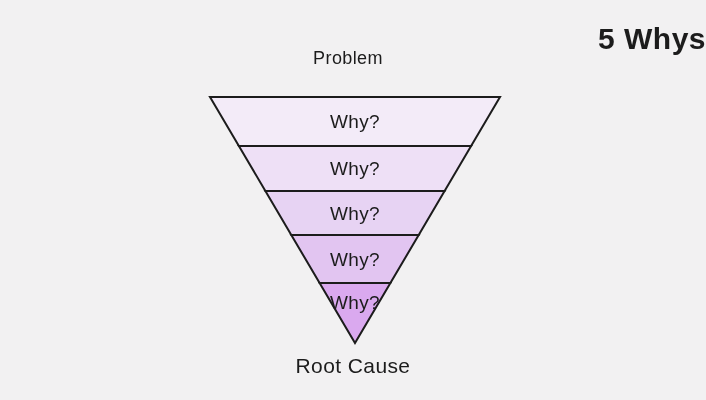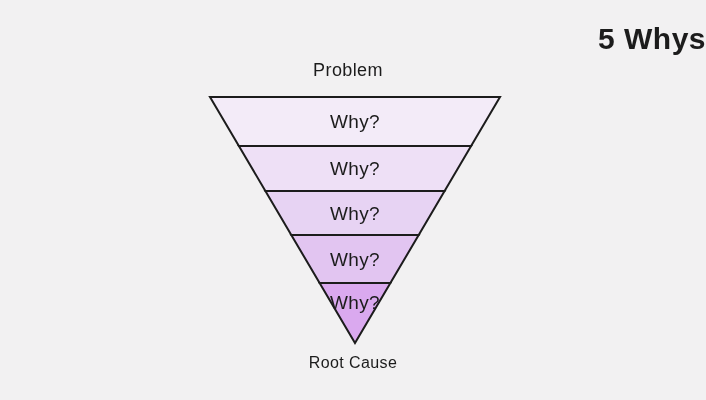--- a/index.html
+++ b/index.html
@@ -18,35 +18,35 @@
     top: 22px;
     left: 0;
     width: 706px;
     text-align: right;
     font-size: 30px;
     font-weight: 700;
     letter-spacing: 0.5px;
   }
   .subtitle {
     position: absolute;
-    top: 60px;
+    top: 48px;
     left: 0;
     width: 696px;
     text-align: center;
     font-size: 18px;
     font-weight: 400;
     letter-spacing: 0.4px;
   }
   .bottom-label {
     position: absolute;
     top: 354px;
     left: 0;
     width: 706px;
     text-align: center;
-    font-size: 16px;
+    font-size: 21px;
     font-weight: 400;
     letter-spacing: 0.4px;
   }
   .funnel-svg {
     position: absolute;
     top: 0;
     left: 0;
   }
   .why-label {
     font-family: "Liberation Sans", sans-serif;

